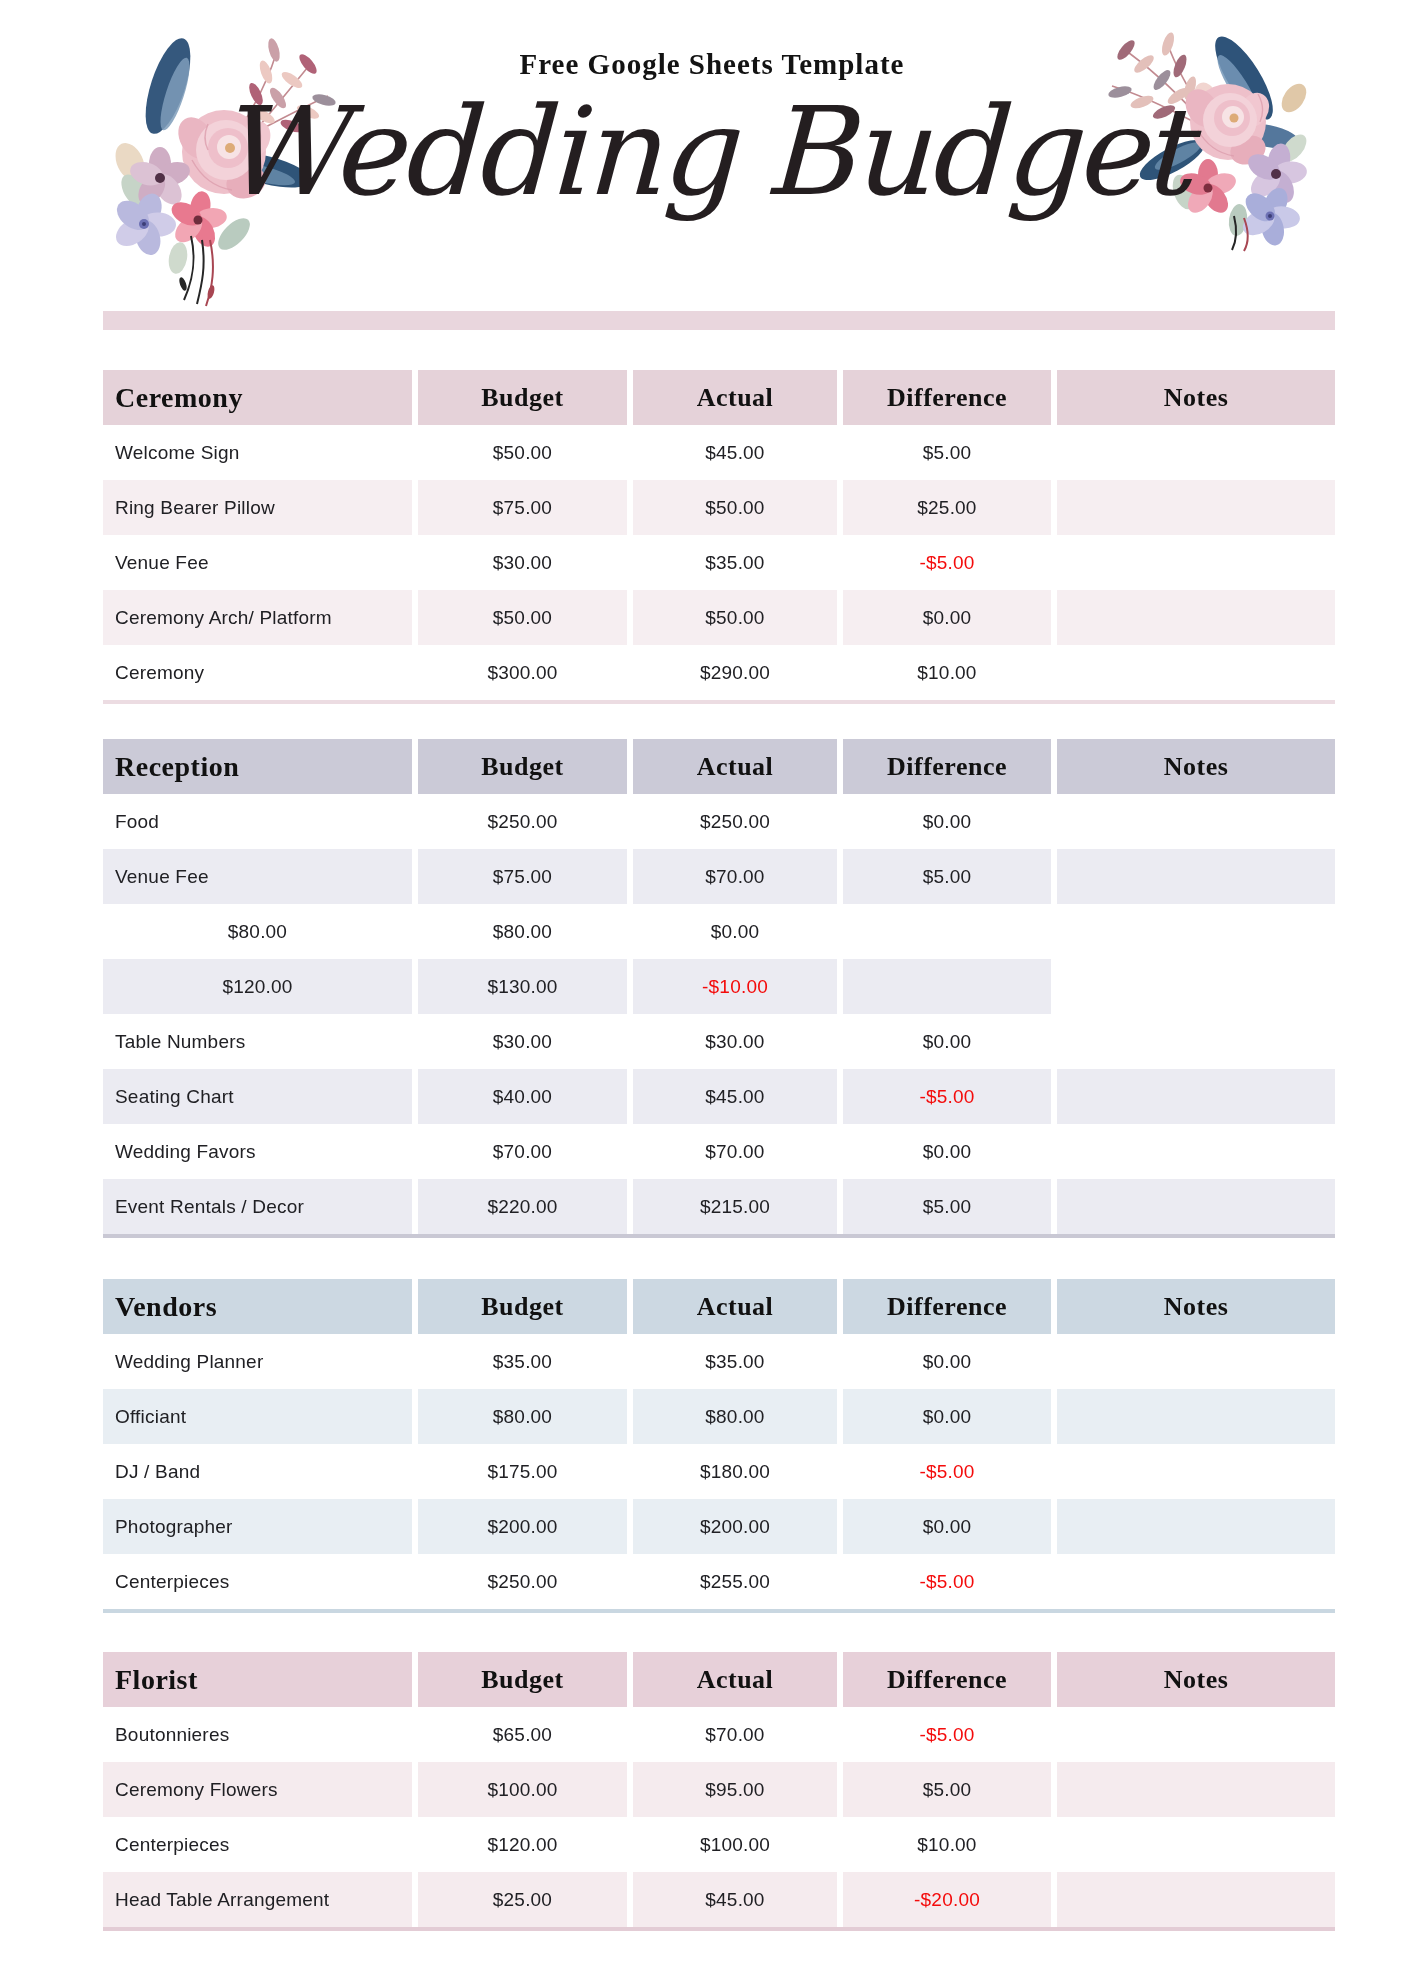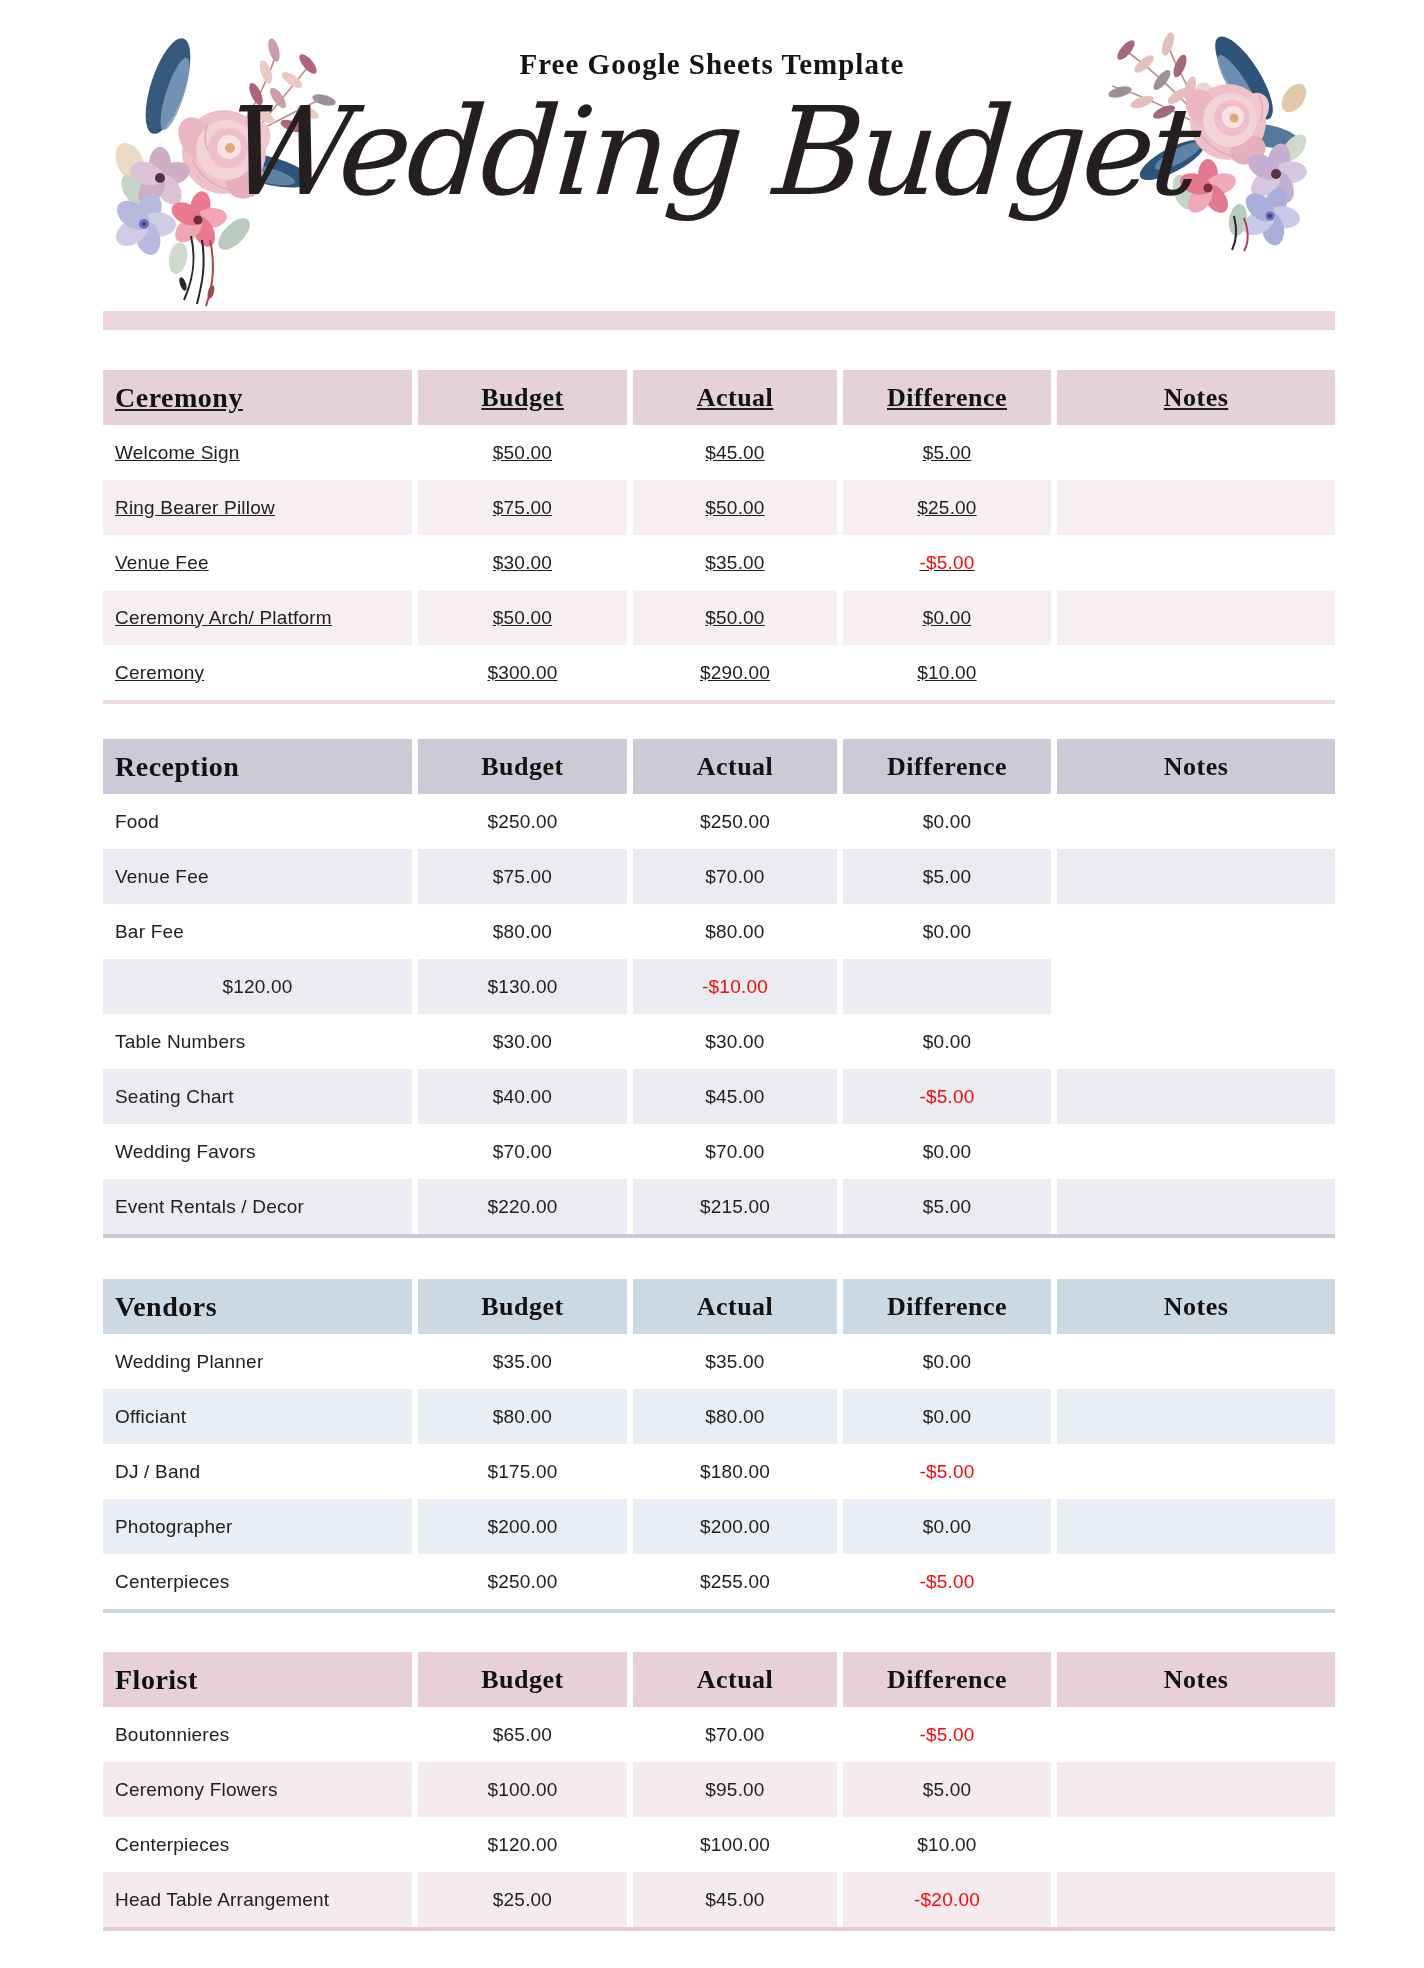--- a/index.html
+++ b/index.html
@@ -21,21 +21,21 @@
   }
   .floral{position:absolute;}
   .floral.left{left:96px;top:20px;width:252px;height:292px;}
   .floral.right{left:1086px;top:20px;width:252px;height:232px;}
   .banner{
     position:absolute;left:103px;top:311px;width:1232px;height:19px;
   }
   
   main.content{position:absolute;left:103px;top:370px;width:1232px;}
   section.budget-section{position:relative;}
-  section.budget-section:nth-of-type(1){margin-bottom:35px;text-decoration:underline;}
+  section.budget-section:nth-of-type(1){margin-bottom:35px;}
   section.budget-section:nth-of-type(2){margin-bottom:41px;text-align:right;}
   section.budget-section:nth-of-type(3){margin-bottom:39px;text-align:center;}
   .thead,.row{
     display:grid;grid-template-columns:309px 209px 204px 208px 1fr;
     column-gap:6px;
   }
   .thead{height:55px;}
   .th{
     background:var(--hd);display:flex;align-items:center;justify-content:center;
     font-family:"Liberation Serif",serif;font-weight:700;font-size:26px;
@@ -311,21 +311,20 @@
     <div class="cell notes"></div>
   </div>
         <div class="row">
     <div class="cell label">Venue Fee</div>
     <div class="cell money">$75.00</div>
     <div class="cell money">$70.00</div>
     <div class="cell money">$5.00</div>
     <div class="cell notes"></div>
   </div>
         <div class="row">
-    <div class="cell label">Bar Fee</div>
     <div class="cell money">$80.00</div>
     <div class="cell money">$80.00</div>
     <div class="cell money">$0.00</div>
     <div class="cell notes"></div>
   </div>
         <div class="row">
     <div class="cell money">$120.00</div>
     <div class="cell money">$130.00</div>
     <div class="cell money neg">-$10.00</div>
     <div class="cell notes"></div>

